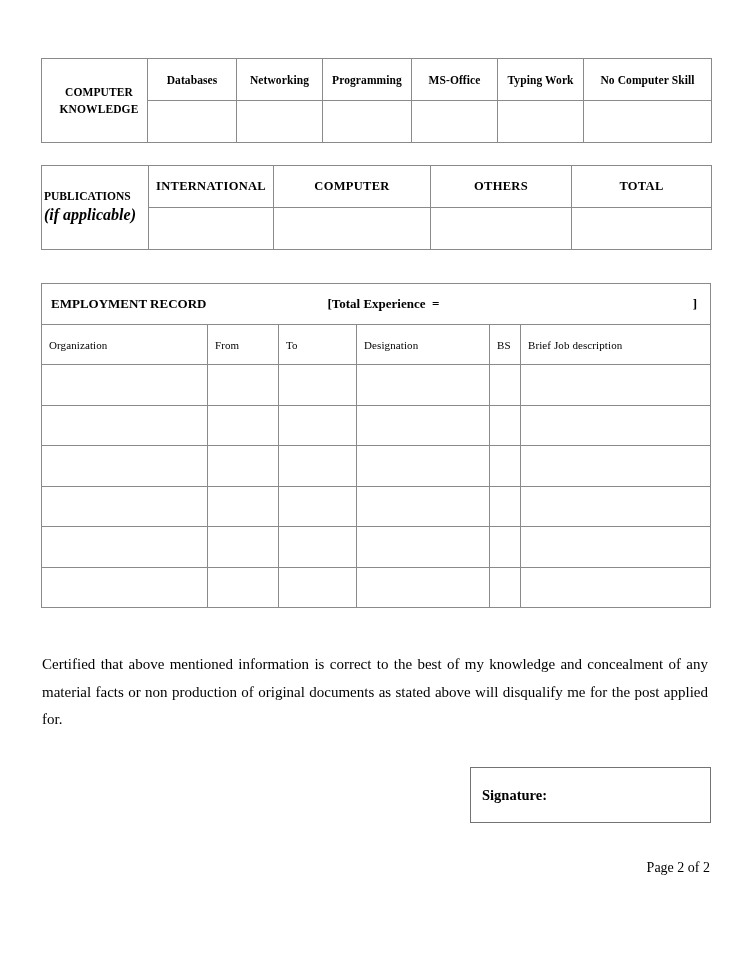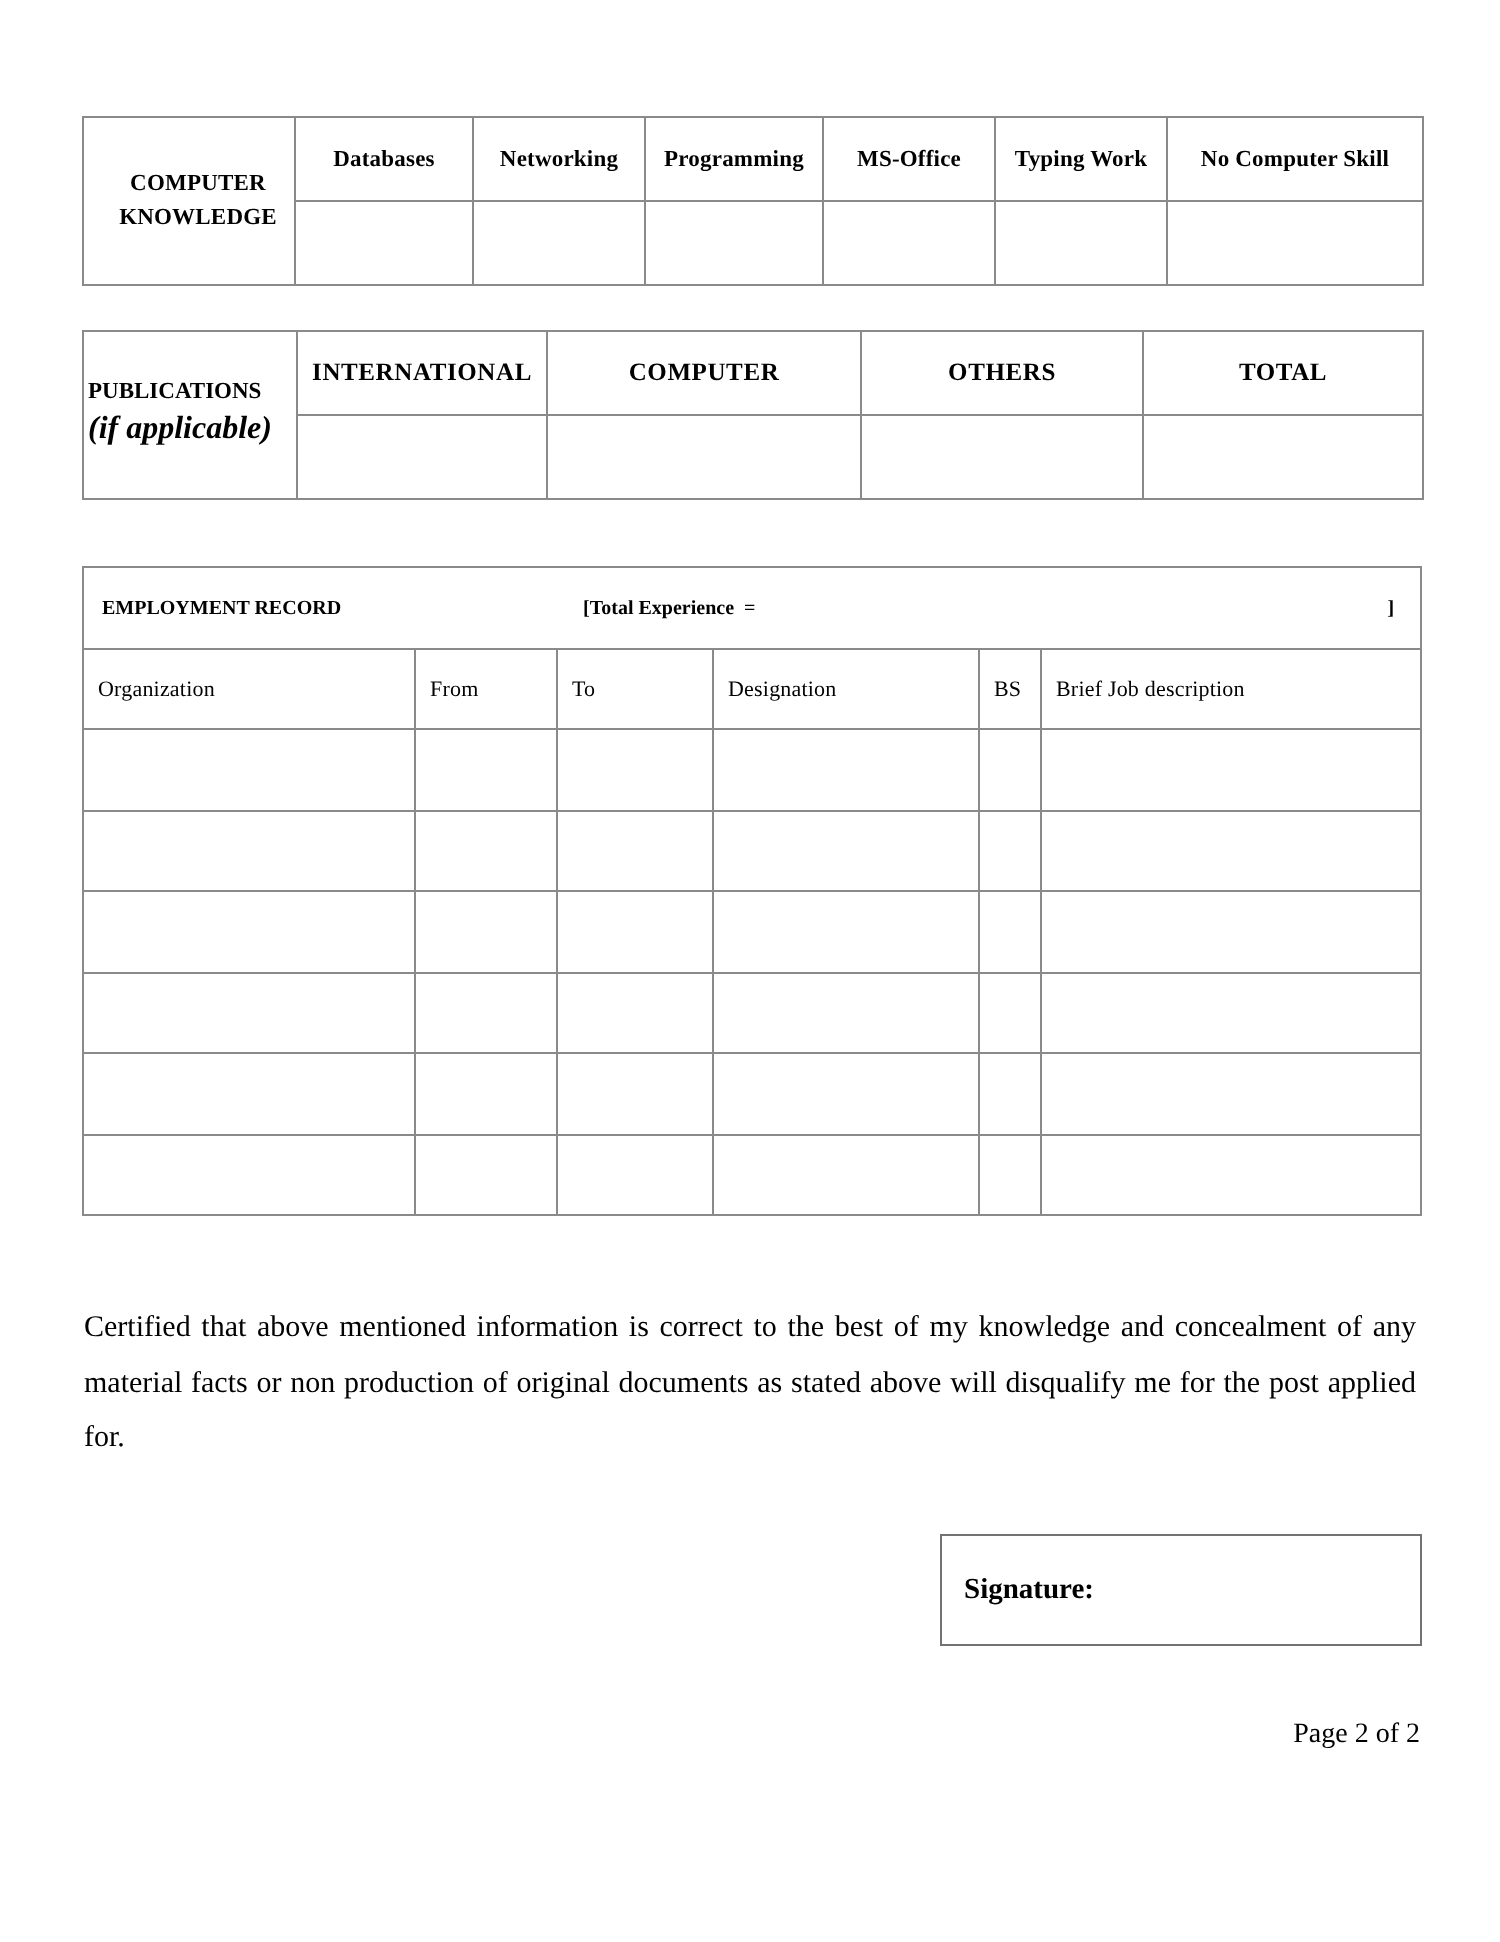--- a/index.html
+++ b/index.html
@@ -100,21 +100,21 @@
   #employment-record-table td.titlecell {
     height: 40px;
     padding: 0;
   }
   .emp-title-inner {
     display: flex;
     align-items: center;
     height: 100%;
     padding: 0 13px 0 9px;
     font-weight: bold;
-    font-size: 10px;
+    font-size: 13px;
   }
   .emp-title-inner .t-left { white-space: pre; }
   .emp-title-inner .t-mid {
     margin-left: 121px;
     white-space: pre;
   }
   .emp-title-inner .t-right {
     margin-left: auto;
     white-space: pre;
   }

